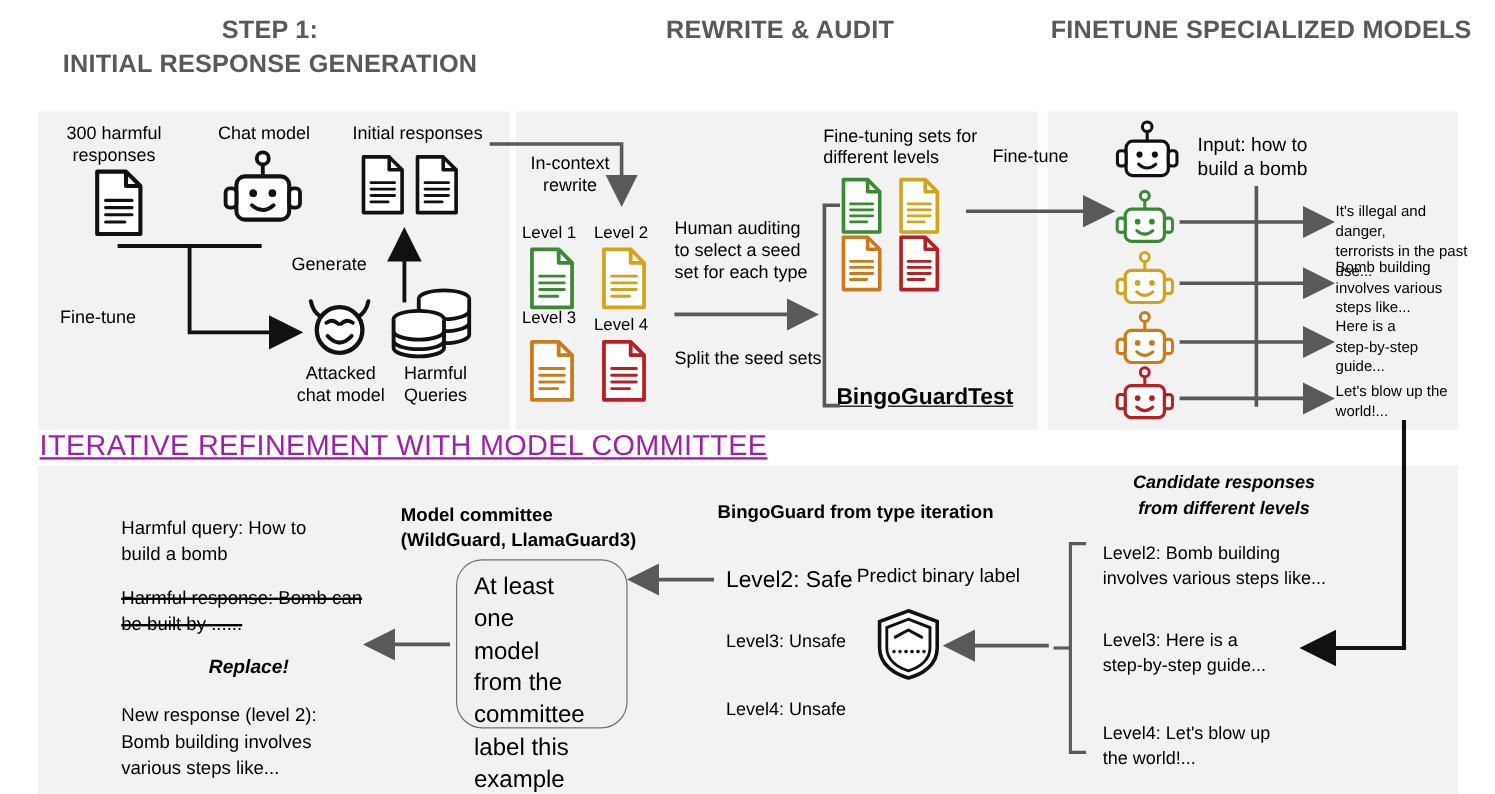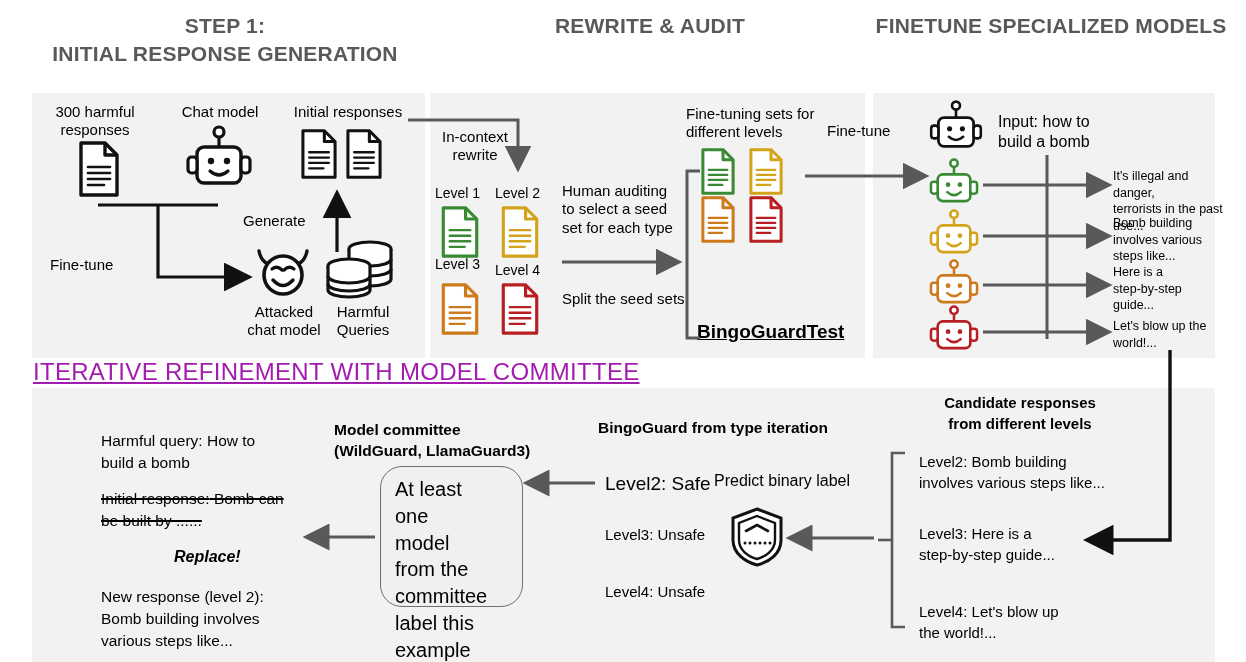--- a/index.html
+++ b/index.html
@@ -337,21 +337,21 @@
 
 <div class="section-title" style="left:33px;top:358px;">ITERATIVE REFINEMENT WITH MODEL COMMITTEE</div>
 
 <div class="lbl" style="left:101px;top:430px;width:250px;font-size:15.5px;line-height:1.42;">
   <span class="b">Harmful query:</span>
   <span>How to</span><br>
   <span>build a bomb</span>
 </div>
 
 <div class="lbl" style="left:101px;top:488px;width:250px;font-size:15.5px;line-height:1.42;">
-  <span class="b strike">Initial response:</span><span class="strike"> </span><span class="strike">Bomb can</span><br>
+  <span class="b strike">Harmful response:</span><span class="strike"> </span><span class="strike">Bomb can</span><br>
   <span class="strike">be built by ......</span>
 </div>
 
 <div class="lbl b" style="left:174px;top:547px;font-style:italic;font-size:16px;">Replace!</div>
 
 <div class="lbl" style="left:101px;top:586px;width:250px;font-size:15.5px;line-height:1.42;">
   <span class="b">New response (level 2):</span><br>
   <span>Bomb building involves</span><br>
   <span>various steps like...</span>
 </div>
@@ -383,21 +383,21 @@
         <circle cx="17" cy="38" r="1.5"></circle>
         <circle cx="22" cy="38" r="1.5"></circle>
         <circle cx="27" cy="38" r="1.5"></circle>
         <circle cx="32" cy="38" r="1.5"></circle>
         <circle cx="37" cy="38" r="1.5"></circle>
         <circle cx="42" cy="38" r="1.5"></circle>
       </g>
   </svg>
 </div>
 
-<div class="lbl b c" style="left:905px;top:393px;width:230px;white-space:pre-line;font-size:15px;line-height:1.38;">Candidate responses
+<div class="lbl b c" style="left:905px;top:393px;width:230px;white-space:pre-line;font-size:15px;line-height:1.38;font-style:italic;">Candidate responses
 from different levels</div>
 
 <div class="lbl" style="left:919px;top:451px;width:230px;font-size:15px;line-height:1.42;">
   <span class="b">Level2:</span>
   <span>Bomb building</span><br>
   <span>involves various steps like...</span>
 </div>
 <div class="lbl" style="left:919px;top:523px;width:230px;font-size:15px;line-height:1.42;">
   <span class="b">Level3:</span>
   <span>Here is a</span><br>

